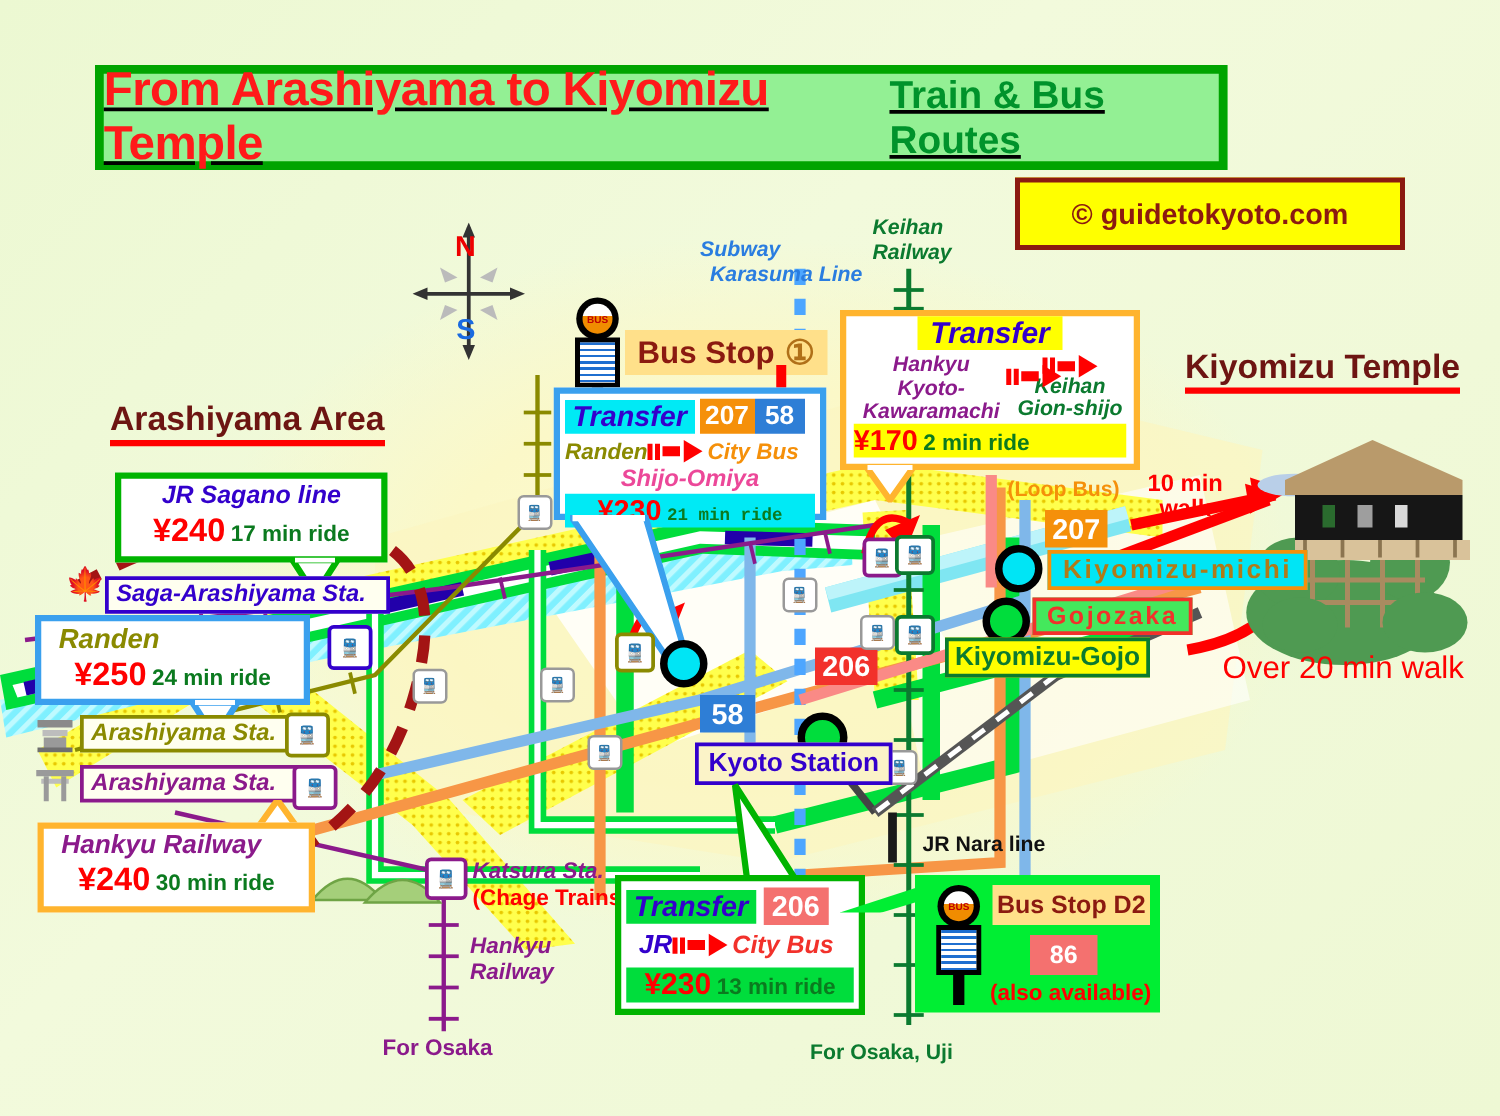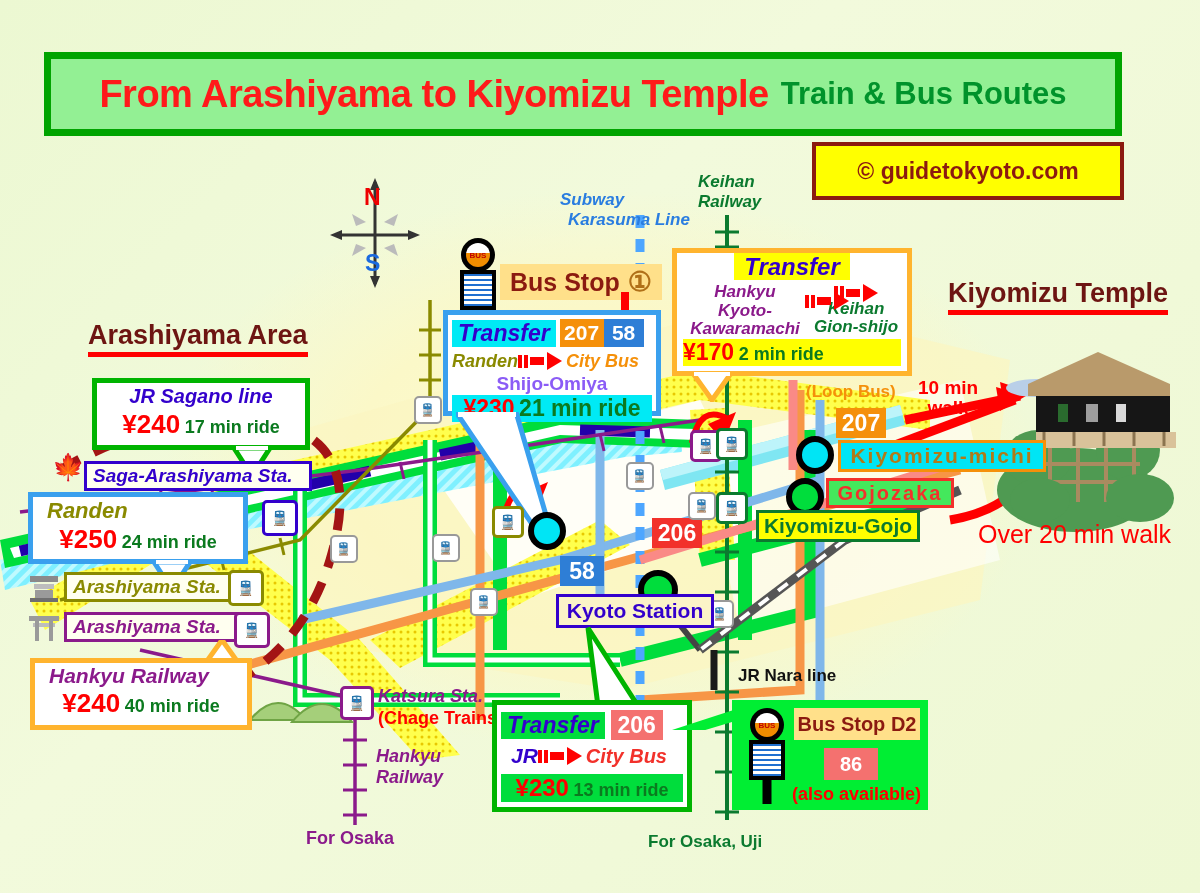--- a/index.html
+++ b/index.html
@@ -12,24 +12,24 @@
   #root{
     position:relative;width:1200px;height:893px;
     background:
       radial-gradient(ellipse 560px 360px at 600px 470px, #fdfbd0 0%, #fbf8c8 45%, rgba(240,248,205,0) 78%),
       linear-gradient(135deg,#ecf8d2 0%, #f2fadc 40%, #eef8d4 100%);
   }
   .abs{position:absolute;}
 
   
   #title-bar{
-    left:44px;top:52px;width:1078px;height:84px;
+    left:76px;top:52px;width:906px;height:84px;
     background:#93f094;border:7px solid #00a400;
     box-sizing:border-box;
-    display:flex;align-items:center;justify-content:center;
+    display:flex;align-items:center;justify-content:center;text-decoration:underline;
   }
   #title-main{font-size:38px;font-weight:bold;color:#ff1a1a;letter-spacing:-.5px;}
   #title-sub{font-size:31px;font-weight:bold;color:#00932b;margin-left:12px;}
 
   
   #copyright{
     left:812px;top:142px;width:312px;height:58px;
     background:#ffff00;border:4px solid #8b1a10;box-sizing:border-box;
     display:flex;align-items:center;justify-content:center;
     font-size:23px;font-weight:bold;color:#8b1a10;
@@ -385,21 +385,21 @@
   </div>
   <div class="abs plate" style="left:64px;top:612px;width:176px;height:30px;border:3px solid #8b1a8b;color:#8b1a8b;font-size:19px;">Arashiyama Sta.</div>
 
   <svg class="abs" style="left:200px;top:640px;" width="44" height="30">
     <polygon points="22,0 42,28 2,28" fill="#ffffff" stroke="#ffb42e" stroke-width="5"></polygon>
   </svg>
   <div class="abs callout" style="left:30px;top:658px;width:222px;height:72px;border:5px solid #ffb42e;">
     <div style="font-size:21px;color:#8b1a8b;font-style:italic;font-weight:bold;margin:1px 0 0 14px;">Hankyu Railway</div>
     <div style="text-align:center;">
       <span class="yen" style="font-size:26px;">¥240</span>
-      <span class="mins" style="font-size:18px;">40 min ride</span>
+      <span class="mins" style="font-size:18px;">30 min ride</span>
     </div>
   </div>
 
   <div class="abs buspole" style="left:455px;top:238px;width:46px;height:80px;">
     <div class="head">
         <em>BUS</em>
       </div>
     <div class="board">
         <u></u>
       </div>
@@ -424,24 +424,24 @@
     <div style="display:flex;align-items:center;height:24px;padding:0 4px;">
       <span style="font-size:18px;font-weight:bold;font-style:italic;color:#8a8a00;">Randen</span>
       <span class="xferarrow">
           <i></i>
           <i></i>
           <s></s>
           <b></b>
         </span>
       <span style="font-size:18px;font-weight:bold;font-style:italic;color:#f5900a;margin-left:4px;">City Bus</span>
     </div>
-    <div style="text-align:center;font-size:19px;font-weight:bold;color:#8b5cf6;">Shijo-Omiya</div>
+    <div style="text-align:center;font-size:19px;font-weight:bold;font-style:italic;color:#ec4899;">Shijo-Omiya</div>
     <div style="background:#00eaf5;margin:0 4px;text-align:center;">
       <span class="yen" style="font-size:23px;">¥230</span>
-      <span class="mins" style="font-size:23px;">21 min ride</span>
+      <span class="mins" style="font-size:14px;font-family:Liberation Mono, monospace;">21 min ride</span>
     </div>
   </div>
   <svg class="abs" style="left:456px;top:412px;" width="130" height="114">
     <polygon points="0,0 60,0 92,110 76,112" fill="#ffffff" stroke="#3aa0ee" stroke-width="5"></polygon>
     <rect x="2" y="0" width="58" height="5" fill="#ffffff"></rect>
   </svg>
 
   <div class="abs callout" style="left:672px;top:248px;width:240px;height:128px;border:5px solid #ffb42e;">
     <div style="text-align:center;">
       <span style="background:#ffff00;color:#3300cc;font-size:24px;font-weight:bold;font-style:italic;padding:0 10px;">Transfer</span>

